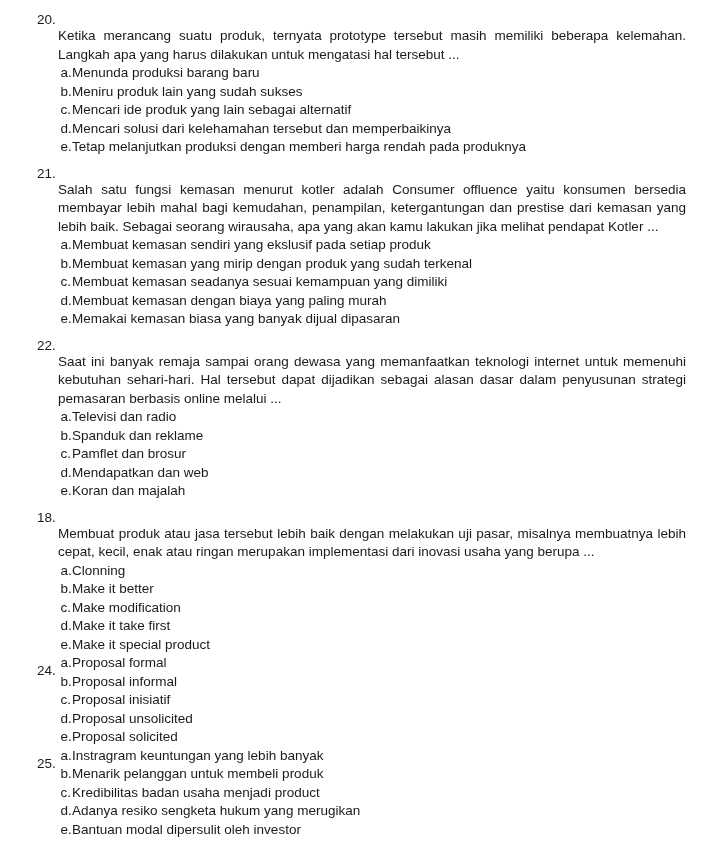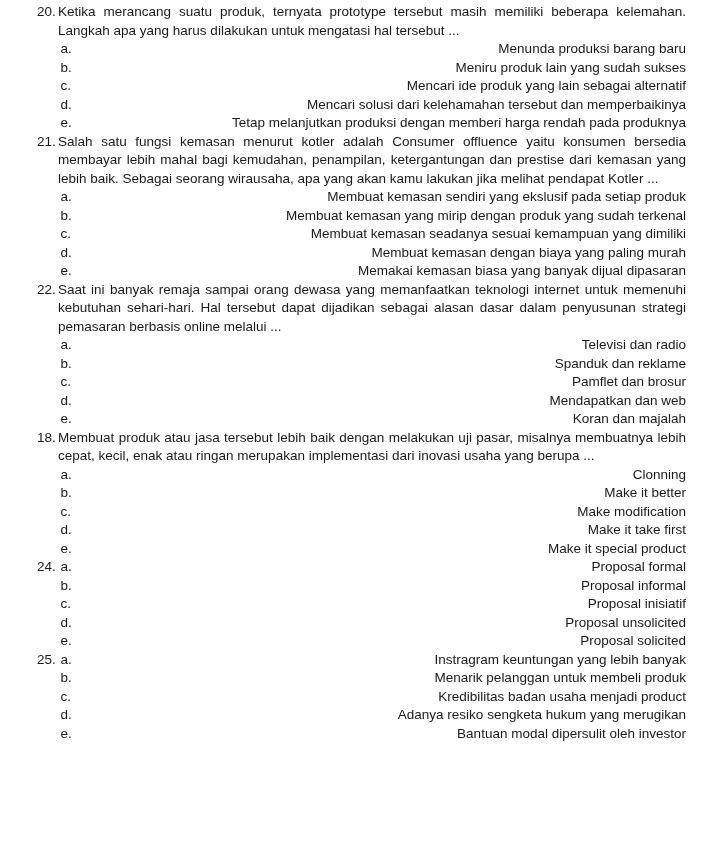--- a/index.html
+++ b/index.html
@@ -24,44 +24,45 @@
     padding: 3px 27px 0 37px;
   }
   .question {
     display: flex;
     align-items: flex-start;
   }
   .q-num {
     flex: none;
     width: 21px;
     white-space: nowrap;
+    margin-top: 8px;
   }
   .q-body {
     flex: 1;
     min-width: 0;
   }
   .q-text {
     text-align: justify;
+    margin-top: 24px;
   }
   .options {
     padding-left: 2.5px;
   }
   .option {
     display: flex;
     align-items: flex-start;
   }
   .opt-letter {
     flex: none;
     min-width: 11.5px;
     white-space: nowrap;
   }
   .opt-text {
     flex: 1;
     min-width: 0;
-    text-align: right;
   }
 </style>
 </head>
 <body>
 
 <div class="page">
   <div id="questions">
   <div class="question">
     <div class="q-num">20.</div>
     <div class="q-body">

